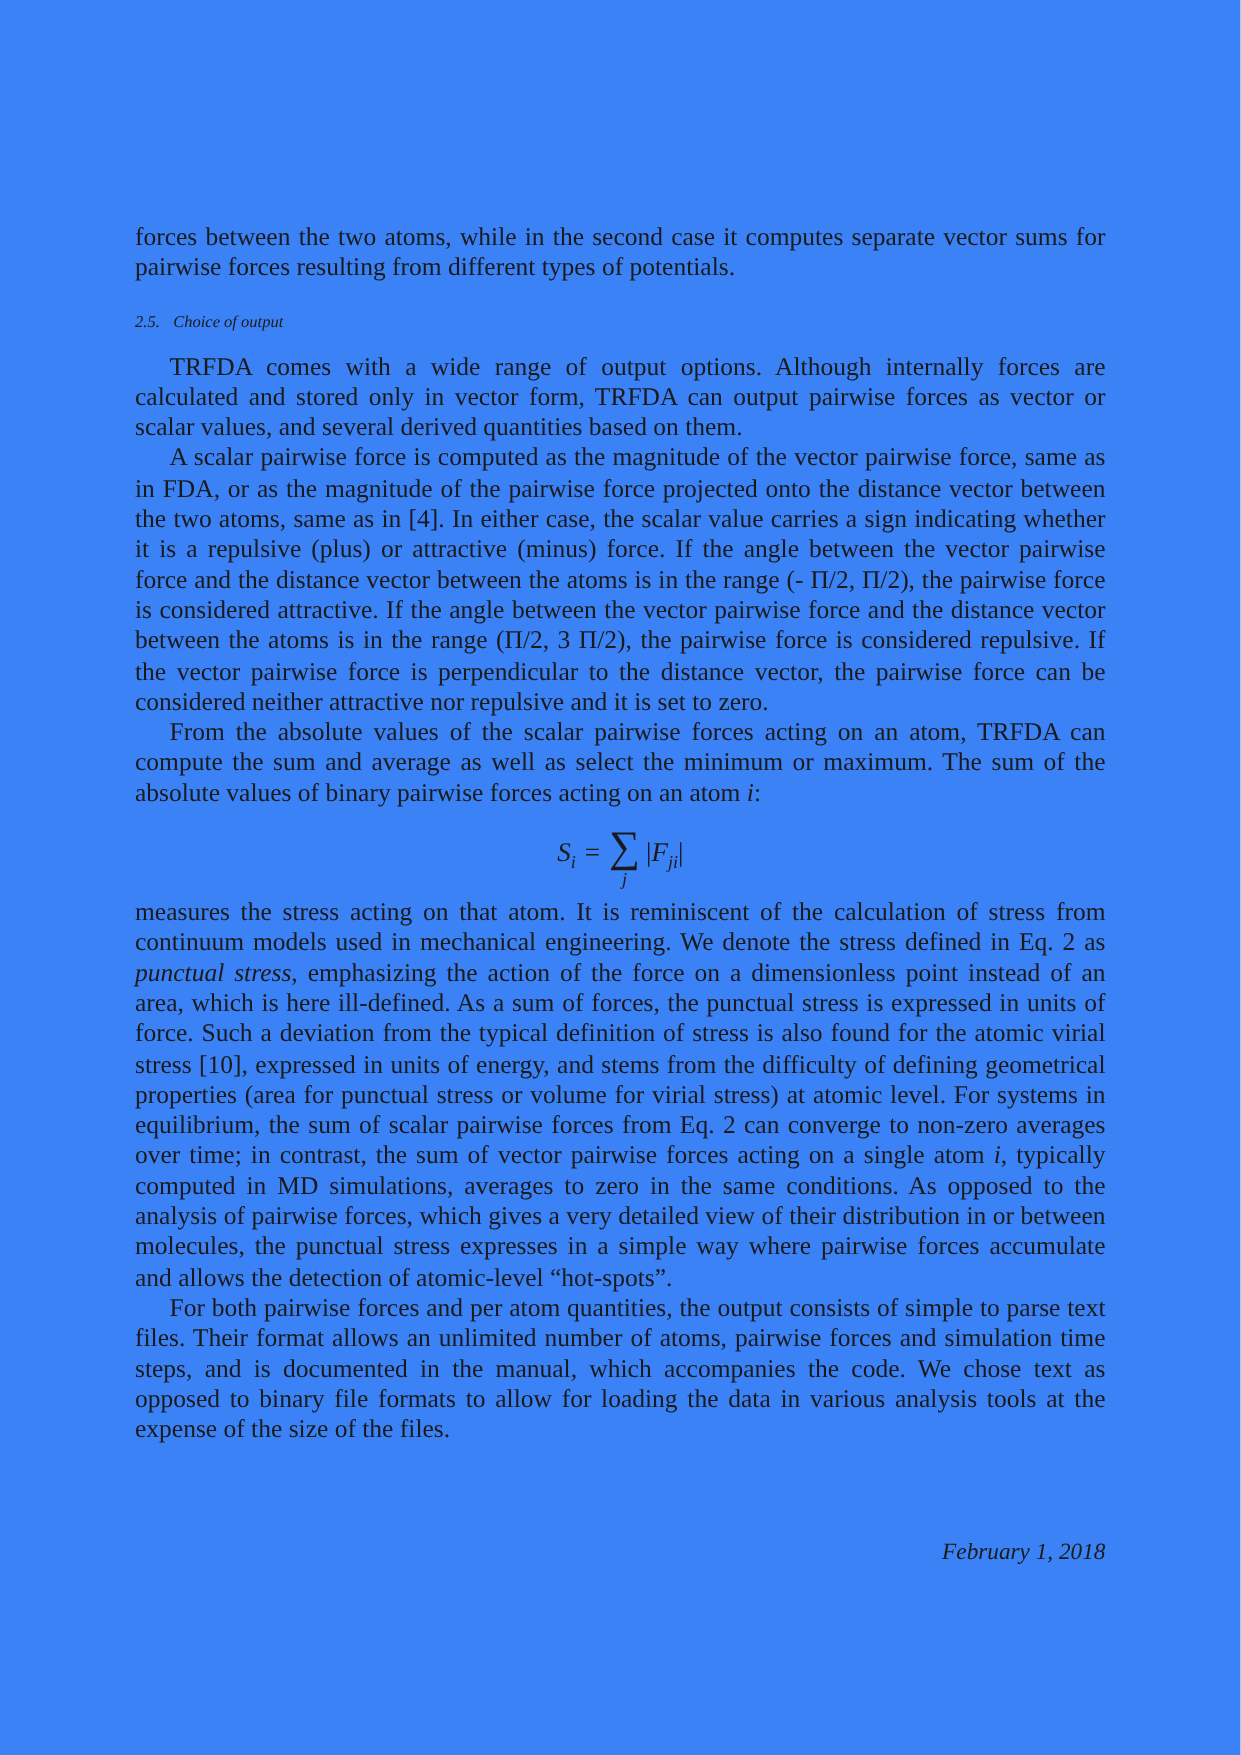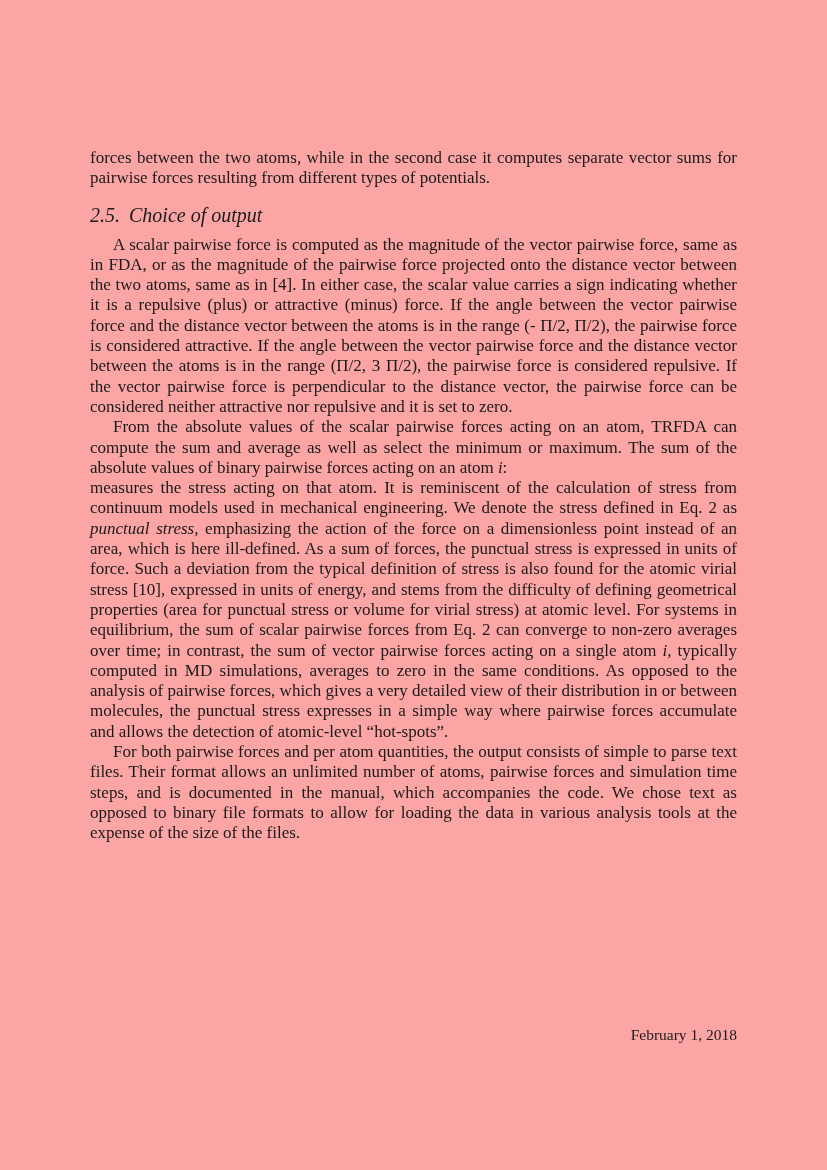--- a/index.html
+++ b/index.html
@@ -4,21 +4,21 @@
 <style>
   html, body {
     margin: 0;
     padding: 0;
     background: #ffffff;
   }
   .page {
     position: relative;
     width: 827px;
     height: 1170px;
-    background: #fca5a5;
+    background: #3b82f6;
     overflow: hidden;
     font-family: "Liberation Serif", "DejaVu Serif", serif;
     color: #1a1a1a;
   }
   .text-block {
     position: absolute;
     left: 90px;
     top: 148px;
     width: 647px;
   }
@@ -27,21 +27,21 @@
     font-size: 17px;
     line-height: 20.3px;
     text-align: justify;
     color: #1a1a1a;
   }
   .para.indent {
     text-indent: 23px;
   }
   .section-heading {
     font-style: italic;
-    font-size: 20px;
+    font-size: 11px;
     line-height: 20px;
     margin: 16px 0 10px 0;
     color: #1a1a1a;
   }
   .section-heading .section-number {
     margin-right: 9px;
   }
   .equation {
     text-align: center;
     margin: 10px 0 8px 0;
@@ -74,30 +74,36 @@
   .eq-sum .sum-sub {
     font-style: italic;
     font-size: 12px;
     line-height: 12px;
     margin-top: 1px;
   }
   .footer-date {
     position: absolute;
     right: 90px;
     top: 1026px;
+    font-style: italic;
     font-size: 15.5px;
     color: #1a1a1a;
   }
 </style>
 </head>
 <body>
 
 <div class="page">
   <div class="text-block">
       <p class="para"><span>forces between the two atoms, while in the second case it computes separate vector sums for pairwise forces resulting from different types of potentials.</span></p>
       <div class="section-heading"><span class="section-number">2.5.</span><span>Choice of output</span></div>
+      <p class="para indent"><span>TRFDA comes with a wide range of output options.  Although internally forces are calculated and stored only in vector form, TRFDA can output pairwise forces as vector or scalar values, and several derived quantities based on them.</span></p>
       <p class="para indent"><span>A scalar pairwise force is computed as the magnitude of the vector pairwise force, same as in FDA, or as the magnitude of the pairwise force projected onto the distance vector between the two atoms, same as in [4]. In either case, the scalar value carries a sign indicating whether it is a repulsive (plus) or attractive (minus) force.  If the angle between the vector pairwise force and the distance vector between the atoms is in the range (- Π/2, Π/2), the pairwise force is considered attractive.  If the angle between the vector pairwise force and the distance vector between the atoms is in the range (Π/2, 3 Π/2), the pairwise force is considered repulsive. If the vector pairwise force is perpendicular to the distance vector, the pairwise force can be considered neither attractive nor repulsive and it is set to zero.</span></p>
       <p class="para indent"><span>From the absolute values of the scalar pairwise forces acting on an atom, TRFDA can compute the sum and average as well as select the minimum or maximum.  The sum of the absolute values of binary pairwise forces acting on an atom </span><i>i</i><span>:</span></p>
+      <div class="equation"><span><span class="eq-var">S</span><sub class="eq-sub">i</sub></span><span class="eq-rel">=</span><span class="eq-sum">
+          <span class="sigma">∑</span>
+          <span class="sum-sub">j</span>
+        </span><span><span>|</span><span class="eq-var">F</span><sub class="eq-sub">ji</sub><span>|</span></span></div>
       <p class="para"><span>measures the stress acting on that atom.  It is reminiscent of the calculation of stress from continuum models used in mechanical engineering.  We denote the stress defined in Eq. 2 as </span><i>punctual stress</i><span>, emphasizing the action of the force on a dimensionless point instead of an area, which is here ill-defined. As a sum of forces, the punctual stress is expressed in units of force. Such a deviation from the typical definition of stress is also found for the atomic virial stress [10], expressed in units of energy, and stems from the difficulty of defining geometrical properties (area for punctual stress or volume for virial stress) at atomic level. For systems in equilibrium, the sum of scalar pairwise forces from Eq. 2 can converge to non-zero averages over time; in contrast, the sum of vector pairwise forces acting on a single atom </span><i>i</i><span>, typically computed in MD simulations, averages to zero in the same conditions.  As opposed to the analysis of pairwise forces, which gives a very detailed view of their distribution in or between molecules, the punctual stress expresses in a simple way where pairwise forces accumulate and allows the detection of atomic-level “hot-spots”.</span></p>
       <p class="para indent"><span>For both pairwise forces and per atom quantities, the output consists of simple to parse text files.  Their format allows an unlimited number of atoms, pairwise forces and simulation time steps, and is documented in the manual, which accompanies the code.  We chose text as opposed to binary file formats to allow for loading the data in various analysis tools at the expense of the size of the files.</span></p>
     </div>
   <div class="footer-date">February 1, 2018</div>
 </div>
 
 </body></html>

